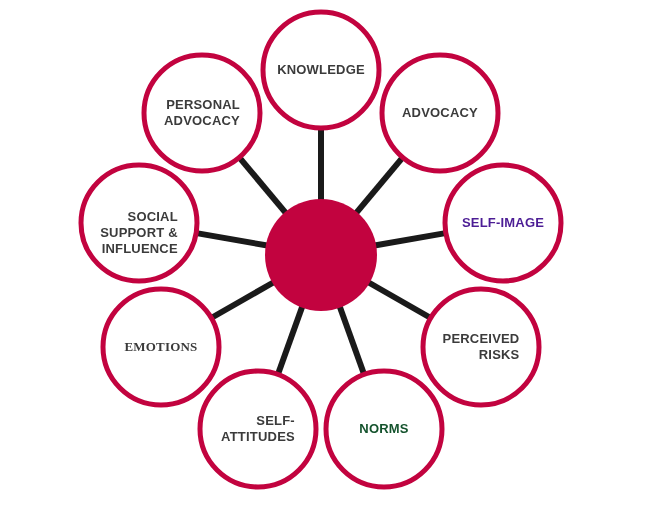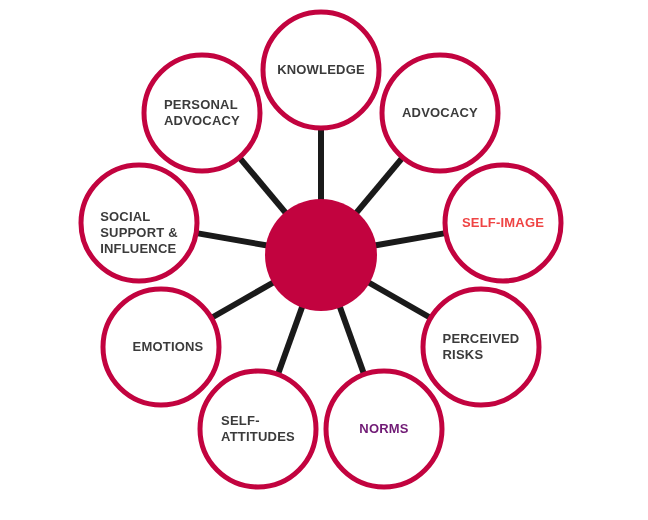--- a/index.html
+++ b/index.html
@@ -21,21 +21,21 @@
   }
   #diagram-svg {
     position: absolute;
     left: 0;
     top: 0;
     width: 648px;
     height: 520px;
   }
   .node-label {
     position: absolute;
-    text-align: left;
+    text-align: right;
     color: #3b3b3b;
     font-family: "Liberation Sans", sans-serif;
     font-size: 13px;
     font-weight: 600;
     letter-spacing: 0.2px;
     line-height: 1.22;
     transform: translate(-50%, -50%);
     white-space: pre-line;
     pointer-events: none;
   }
@@ -67,26 +67,26 @@
         <circle cx="384" cy="429" r="58" fill="#ffffff" stroke="#C2033F" stroke-width="5"></circle>
         <circle cx="258" cy="429" r="58" fill="#ffffff" stroke="#C2033F" stroke-width="5"></circle>
         <circle cx="161" cy="347" r="58" fill="#ffffff" stroke="#C2033F" stroke-width="5"></circle>
         <circle cx="139" cy="223" r="58" fill="#ffffff" stroke="#C2033F" stroke-width="5"></circle>
         <circle cx="202" cy="113" r="58" fill="#ffffff" stroke="#C2033F" stroke-width="5"></circle>
       </g>
   </svg>
   <div id="labels-layer">
       <div class="node-label" style="left: 321px; top: 70px; color: rgb(59, 59, 59);">KNOWLEDGE</div>
       <div class="node-label" style="left: 440px; top: 113px; color: rgb(59, 59, 59);">ADVOCACY</div>
-      <div class="node-label" style="left: 503px; top: 223px; color: #ef4444;">SELF-IMAGE</div>
+      <div class="node-label" style="left: 503px; top: 223px; color: #4c1d95;">SELF-IMAGE</div>
       <div class="node-label" style="left: 481px; top: 347px; color: rgb(59, 59, 59);">PERCEIVED
 RISKS</div>
-      <div class="node-label" style="left: 384px; top: 429px; color: #701a75;">NORMS</div>
+      <div class="node-label" style="left: 384px; top: 429px; color: #14532d;">NORMS</div>
       <div class="node-label" style="left: 258px; top: 429px; color: rgb(59, 59, 59);">SELF-
 ATTITUDES</div>
-      <div class="node-label" style="left: 168px; top: 347px; color: rgb(59, 59, 59);">EMOTIONS</div>
+      <div class="node-label" style="left: 161px; top: 347px; color: rgb(59, 59, 59); font-family: Liberation Serif, serif;">EMOTIONS</div>
       <div class="node-label" style="left: 139px; top: 233px; color: rgb(59, 59, 59);">SOCIAL
 SUPPORT &amp;
 INFLUENCE</div>
       <div class="node-label" style="left: 202px; top: 113px; color: rgb(59, 59, 59);">PERSONAL
 ADVOCACY</div>
     </div>
 </div>
 
 </body></html>

